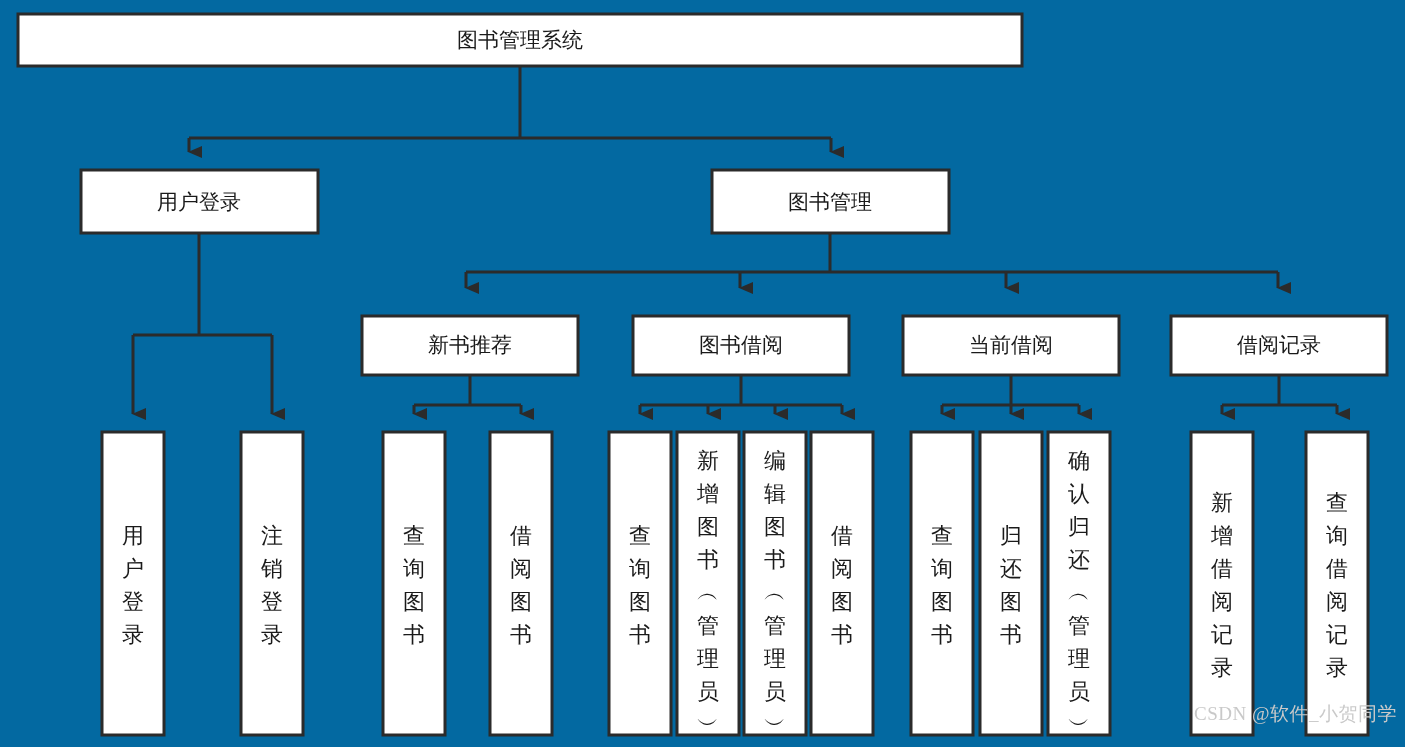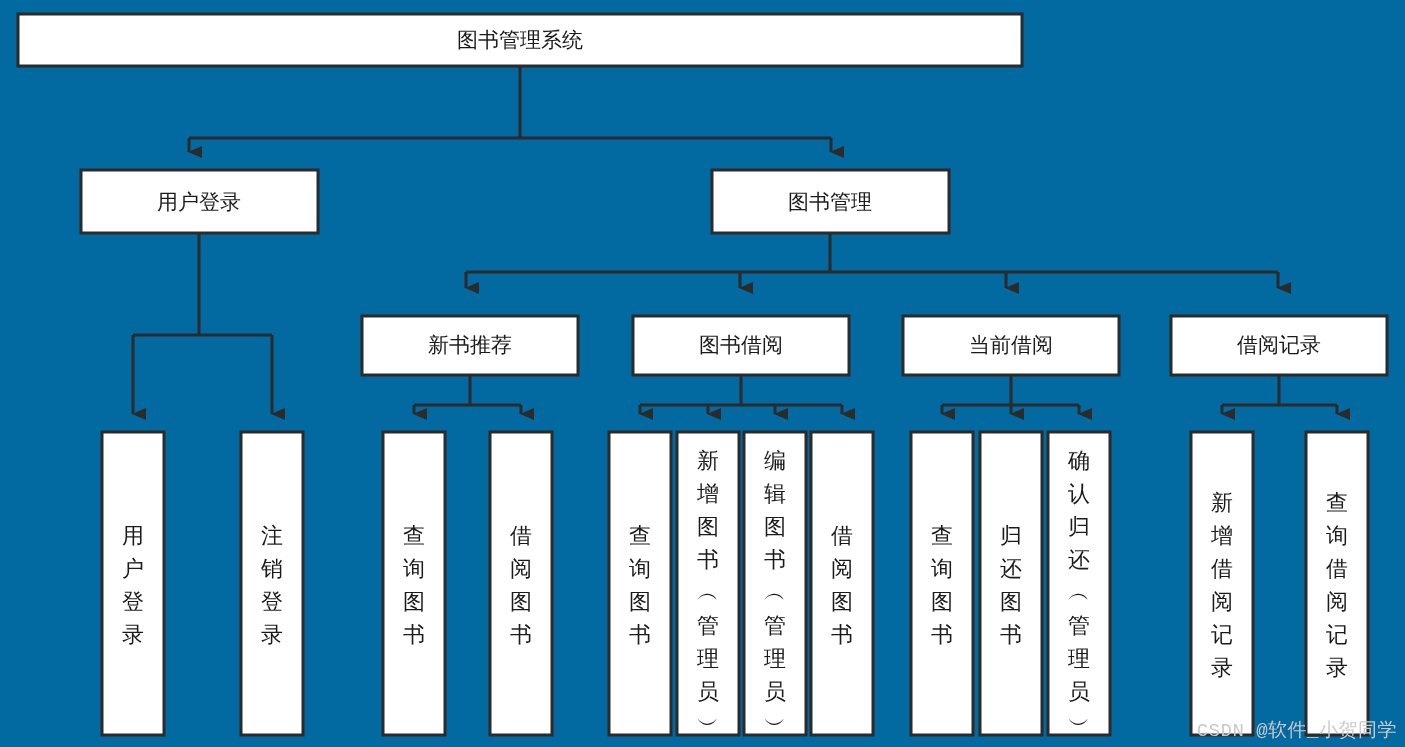--- a/index.html
+++ b/index.html
@@ -14,22 +14,22 @@
   .arrow-head{fill:#2b2b2b;stroke:none;}
   .node-label{
     font-family:"DejaVu Sans","Liberation Sans",sans-serif;
     fill:#1a1a1a;font-size:21px;dominant-baseline:middle;text-anchor:middle;
   }
   .leaf-label{
     font-family:"DejaVu Sans","Liberation Sans",sans-serif;
     fill:#1a1a1a;font-size:22px;text-anchor:middle;
   }
   .watermark{
-    position:absolute;right:8px;bottom:4px;
-    font-family:Liberation Mono, monospace;
+    position:absolute;right:8px;bottom:20px;
+    font-family:Liberation Serif, serif;
     font-size:19px;color:#c9c9c9;white-space:nowrap;letter-spacing:0.5px;
   }
 </style>
 </head>
 <body>
 
 <div id="stage">
 
   <svg id="diagram" viewBox="0 0 1405 747">
     <defs>

